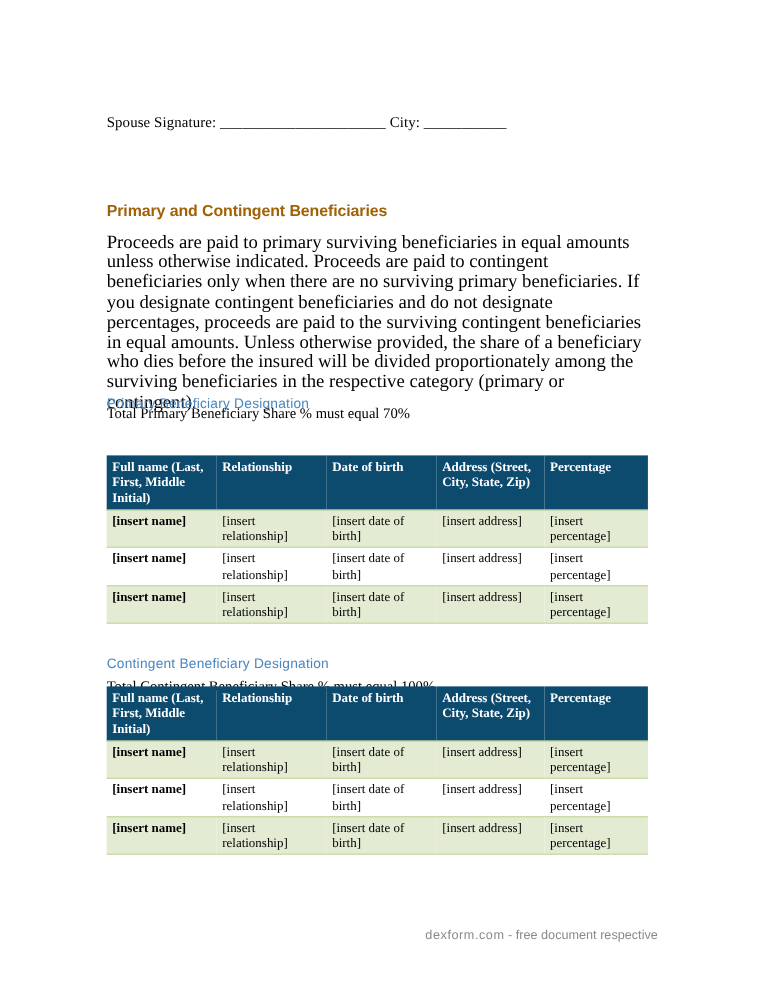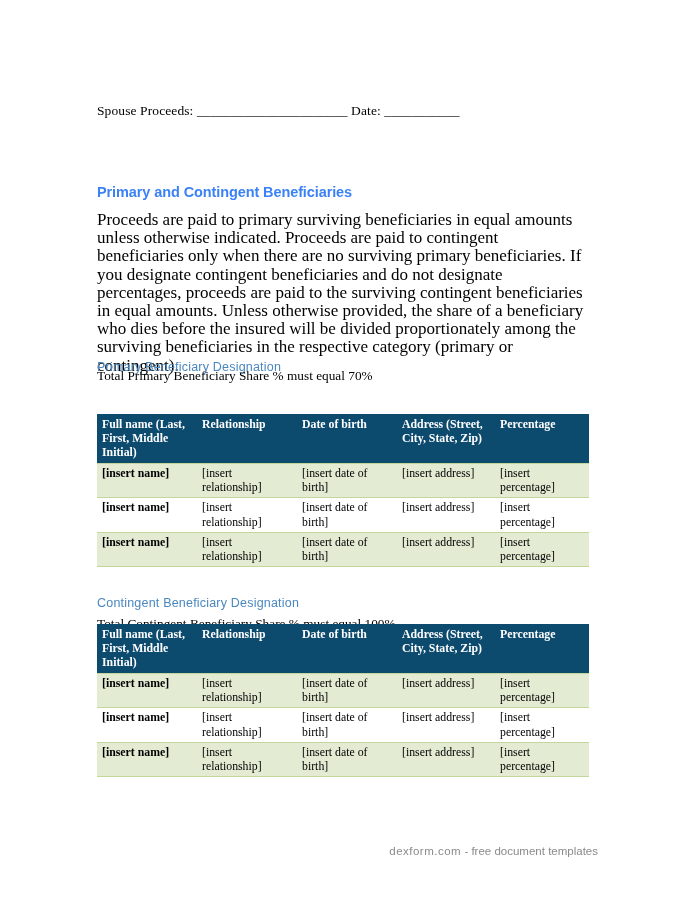--- a/index.html
+++ b/index.html
@@ -31,21 +31,21 @@
     white-space: nowrap;
   }
 
   
   .h1 {
     position: absolute;
     left: 97px;
     font-family: "Liberation Sans", sans-serif;
     font-size: 14.5px;
     font-weight: bold;
-    color: #3b82f6;
+    color: #a16207;
     letter-spacing: -0.1px;
   }
   .h2 {
     position: absolute;
     left: 97px;
     font-family: "Liberation Sans", sans-serif;
     font-size: 12.5px;
     font-weight: normal;
     color: #4A87BE;
     letter-spacing: 0.2px;
@@ -130,21 +130,21 @@
     font-size: 11.5px;
     color: #8A8A8A;
   }
   .footer .brand { letter-spacing: 0.5px; }
 </style>
 </head>
 <body>
 
 <div class="page">
 
-  <div class="sig-line">Spouse Proceeds: ______________________ Date: ___________</div>
+  <div class="sig-line">Spouse Signature: ______________________ City: ___________</div>
 
   <h1 class="h1" id="main-heading">Primary and Contingent Beneficiaries</h1>
 
   <p class="body-para">Proceeds are paid to primary surviving beneficiaries in equal amounts unless otherwise indicated. Proceeds are paid to contingent beneficiaries only when there are no surviving primary beneficiaries. If you designate contingent beneficiaries and do not designate percentages, proceeds are paid to the surviving contingent beneficiaries in equal amounts. Unless otherwise provided, the share of a beneficiary who dies before the insured will be divided proportionately among the surviving beneficiaries in the respective category (primary or contingent).</p>
 
   <h2 class="h2" id="primary-heading">Primary Beneficiary Designation</h2>
 
   <div class="sub-note" id="primary-note">Total Primary Beneficiary Share % must equal 70%</div>
 
   <table class="tbl" id="primary-table">
@@ -229,16 +229,16 @@
         <td class="name-cell">[insert name]</td>
         <td>[insert relationship]</td>
         <td>[insert date of birth]</td>
         <td>[insert address]</td>
         <td>[insert percentage]</td>
       </tr>
     </tbody>
   </table>
 
   <div class="footer">
-    <span class="brand">dexform.com</span><span> - free document templates</span>
+    <span class="brand">dexform.com</span><span> - free document respective</span>
   </div>
 
 </div>
 
 </body></html>

